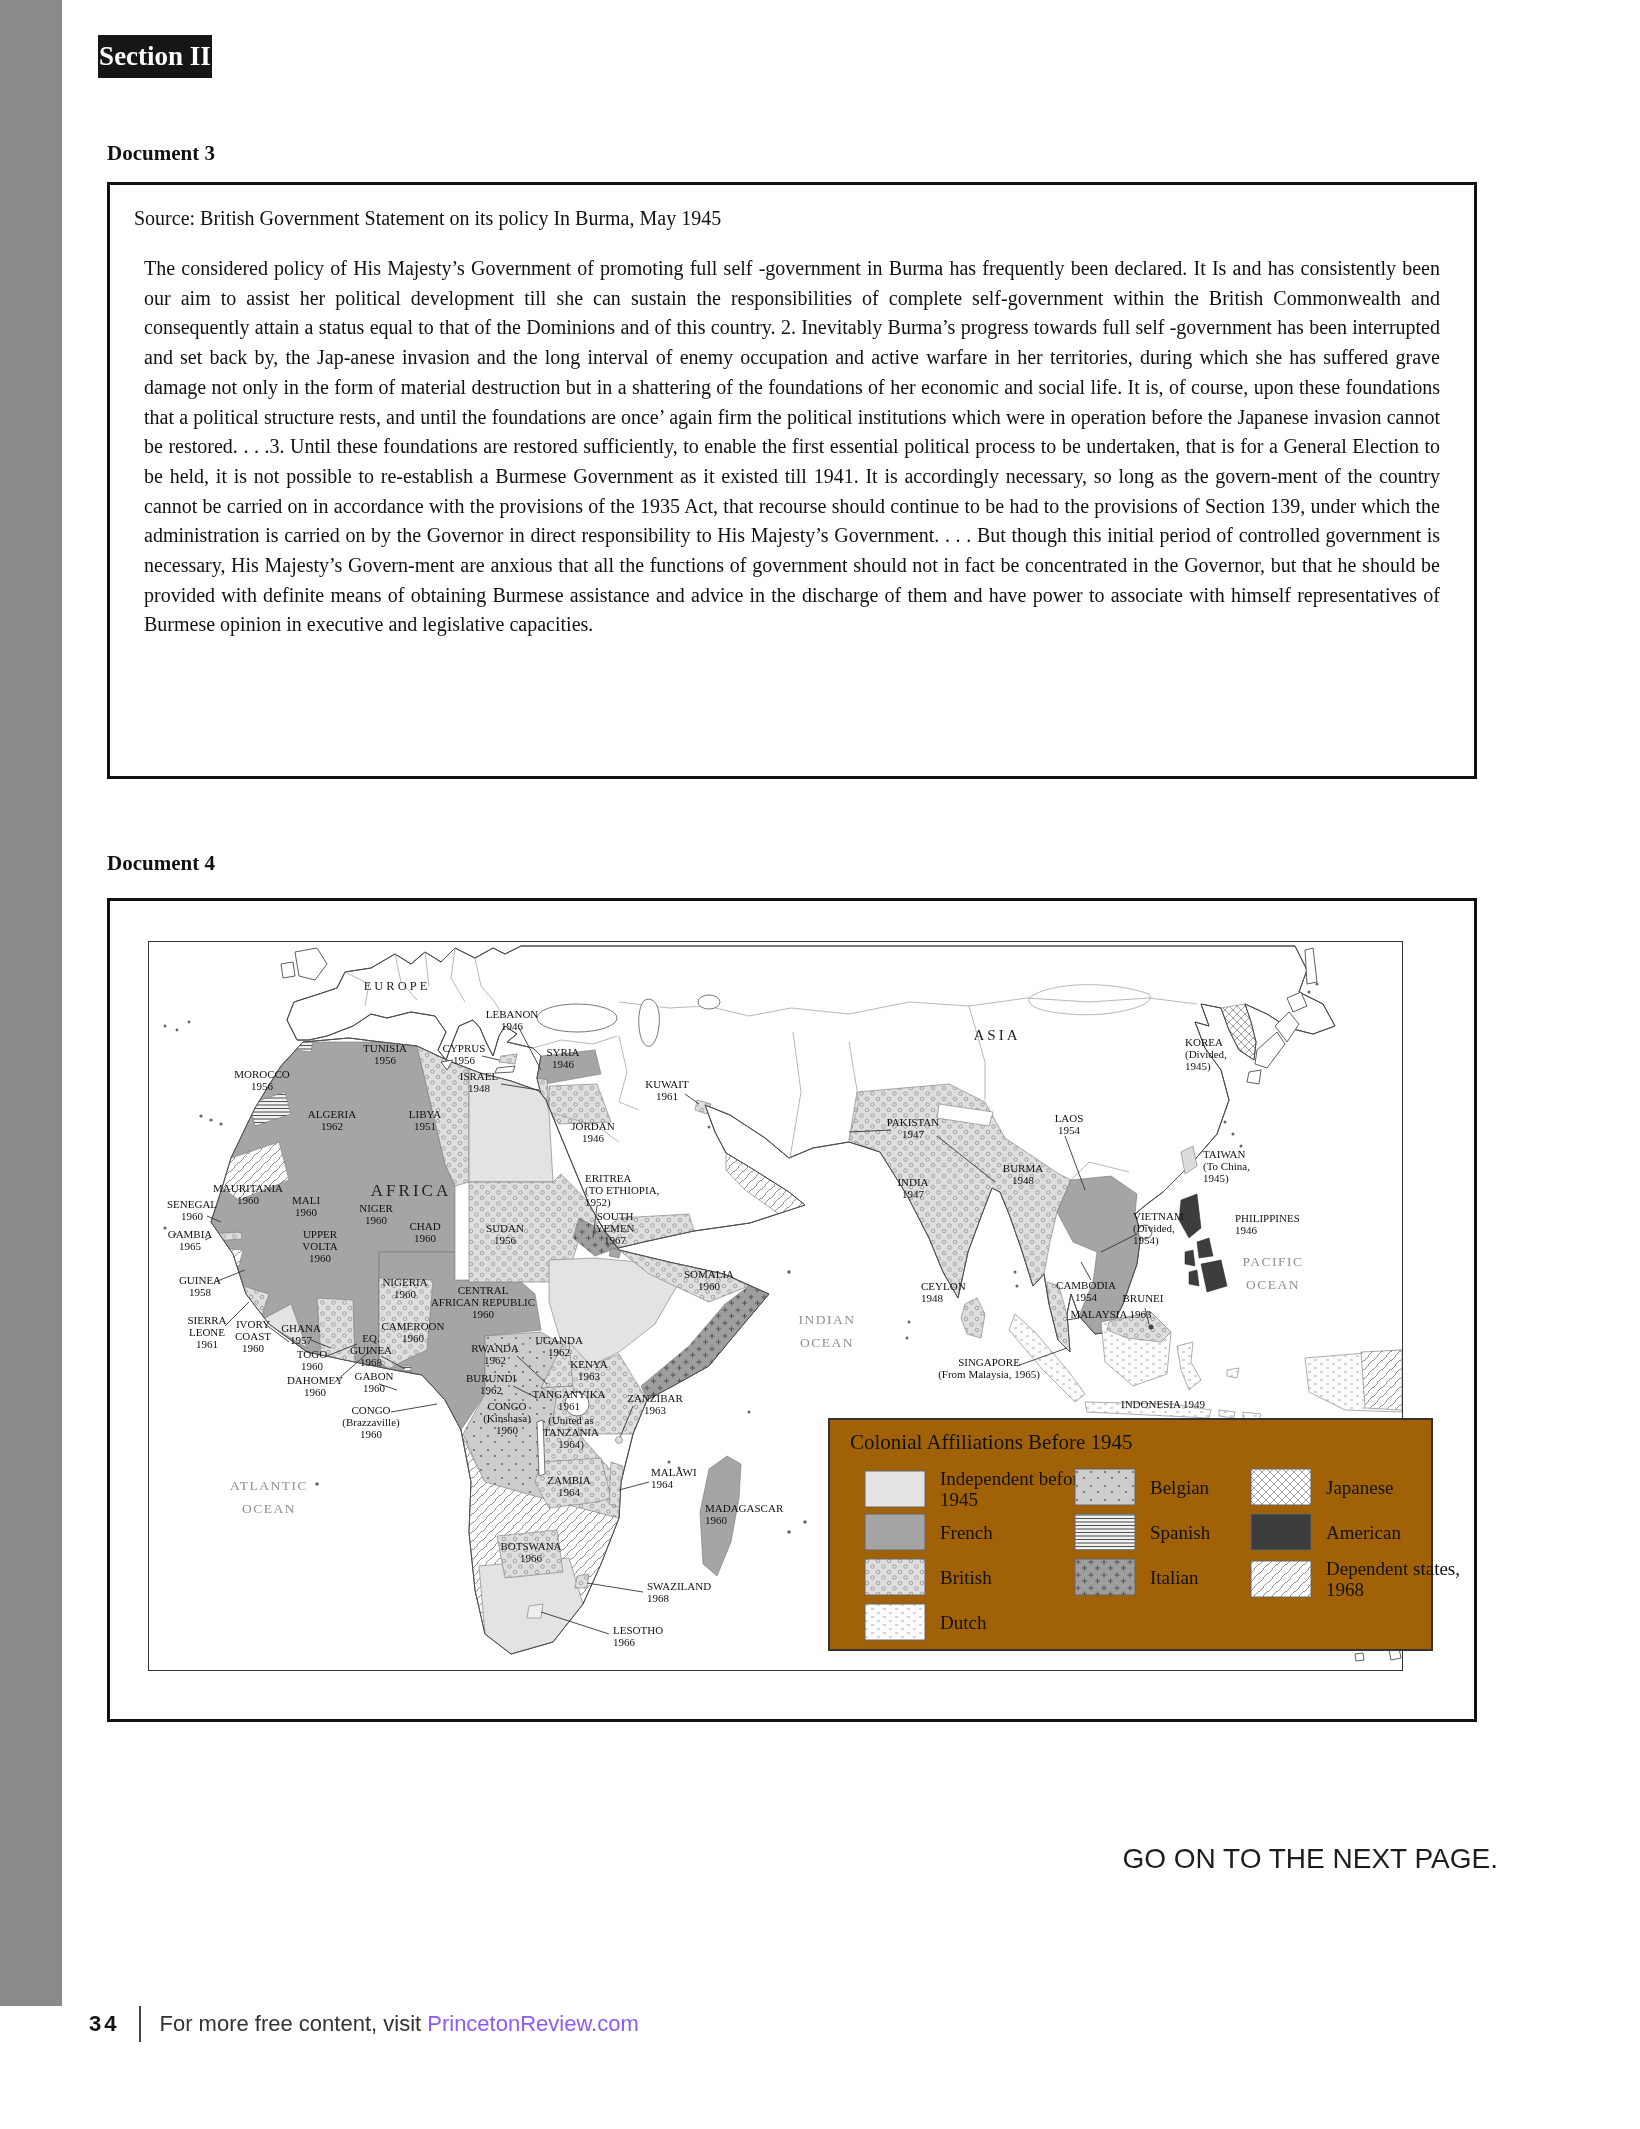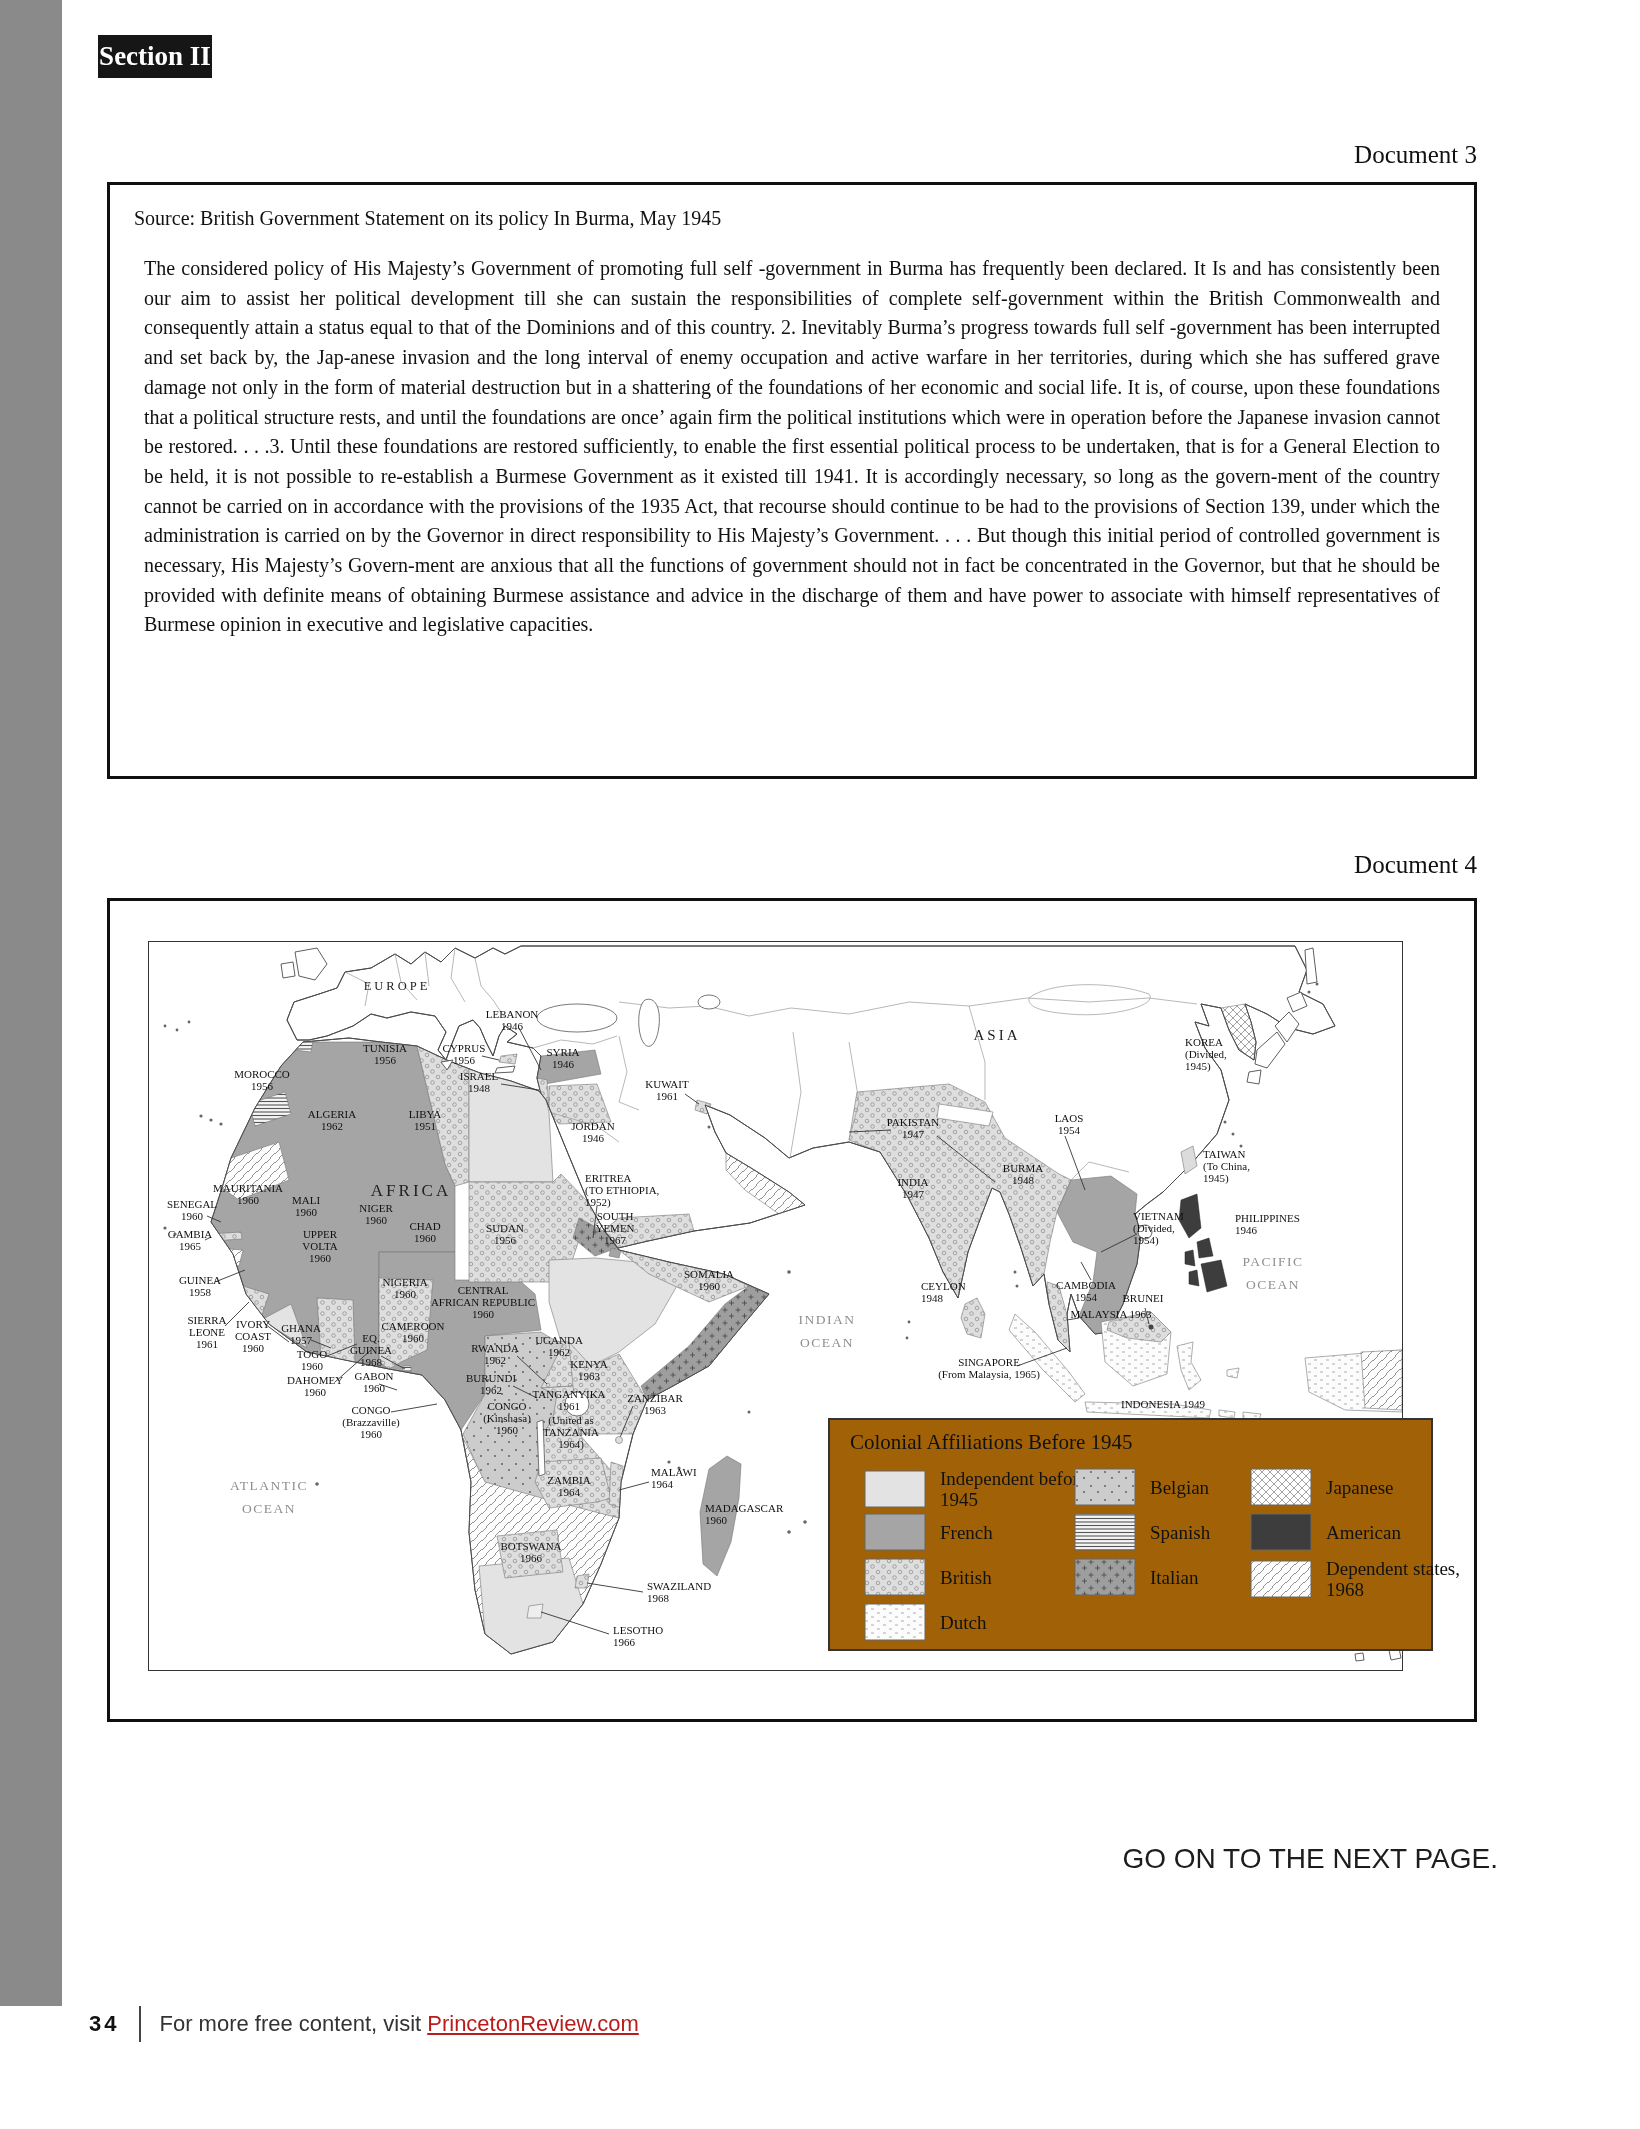--- a/index.html
+++ b/index.html
@@ -1,37 +1,37 @@
 <!DOCTYPE html>
 <html><head>
 <meta charset="utf-8">
 <style>
   html,body{margin:0;padding:0}
   body{width:1640px;height:2129px;position:relative;background:#fff;font-family:"Liberation Serif",serif;color:#111;overflow:hidden}
   .side-strip{position:absolute;left:0;top:0;width:62px;height:2006px;background:#8a8a8a}
   .section-tag{position:absolute;left:98px;top:35px;width:114px;height:43px;background:#161616;color:#fff;font-weight:bold;font-size:27px;display:flex;align-items:center;justify-content:center}
-  .doc-title{position:absolute;font-weight:normal;font-size:25px;text-align:right}
+  .doc-title{position:absolute;font-weight:bold;font-size:21px;text-align:left}
   .doc3-title{left:107px;width:1370px;top:141px}
   .doc4-title{left:107px;width:1370px;top:851px}
   .doc3-box{position:absolute;left:107px;top:182px;width:1370px;height:597px;border:3px solid #101010;box-sizing:border-box}
   .doc3-source{margin:22px 34px 0 24px;font-size:20px}
   .doc3-body{margin:24px 34px 0 34px;font-size:20px;line-height:29.7px;text-align:justify}
   .doc4-box{position:absolute;left:107px;top:898px;width:1370px;height:824px;border:3px solid #101010;box-sizing:border-box}
   .map-frame{position:absolute;left:38px;top:40px;width:1253px;height:728px;border:1.5px solid #333}
   .map-frame svg{display:block;width:1253px;height:728px}
   .legend{position:absolute;left:718px;top:517px;width:605px;height:233px;background:#a16207;border:2px solid #333;box-sizing:border-box;z-index:5}
   .legend-title{position:absolute;left:20px;top:10px;font-size:21px}
   .legend-item{position:absolute;display:flex;align-items:center;gap:14px}
   .legend-label{font-size:19px;line-height:21px;width:152px}
   .go-on{position:absolute;right:142px;top:1843px;font-family:"Liberation Sans",sans-serif;font-weight:normal;font-size:28px;color:#1d1d1d}
   .footer{position:absolute;left:89px;top:2006px;display:flex;align-items:center;font-family:"Liberation Sans",sans-serif}
   .pagenum{font-weight:bold;font-size:22px;letter-spacing:3px}
   .footer-rule{width:2px;height:36px;background:#444;margin:0 18px 0 20px}
   .footer-text{font-size:22px;color:#333}
-  .footer-link{color:#b91c1c;text-decoration:underline;cursor:pointer}
+  .footer-link{color:#8b5cf6;cursor:pointer}
   
   .coast{fill:#ffffff;stroke:#4d4d4d;stroke-width:1}
   .coast2{fill:none;stroke:#4d4d4d;stroke-width:1}
   .isl{fill:#ffffff;stroke:#4d4d4d;stroke-width:0.9}
   .reg{stroke:#777;stroke-width:0.6}
   .lake{fill:#fff;stroke:#555;stroke-width:0.8}
   .ib{stroke:#9a9a9a;stroke-width:0.7;fill:none}
   .leader{stroke:#333;stroke-width:0.9;fill:none}
   .ml-c{font-family:"Liberation Serif",serif;font-size:11px;fill:#111}
   .ml-C{font-family:"Liberation Serif",serif;fill:#222;letter-spacing:3px}

